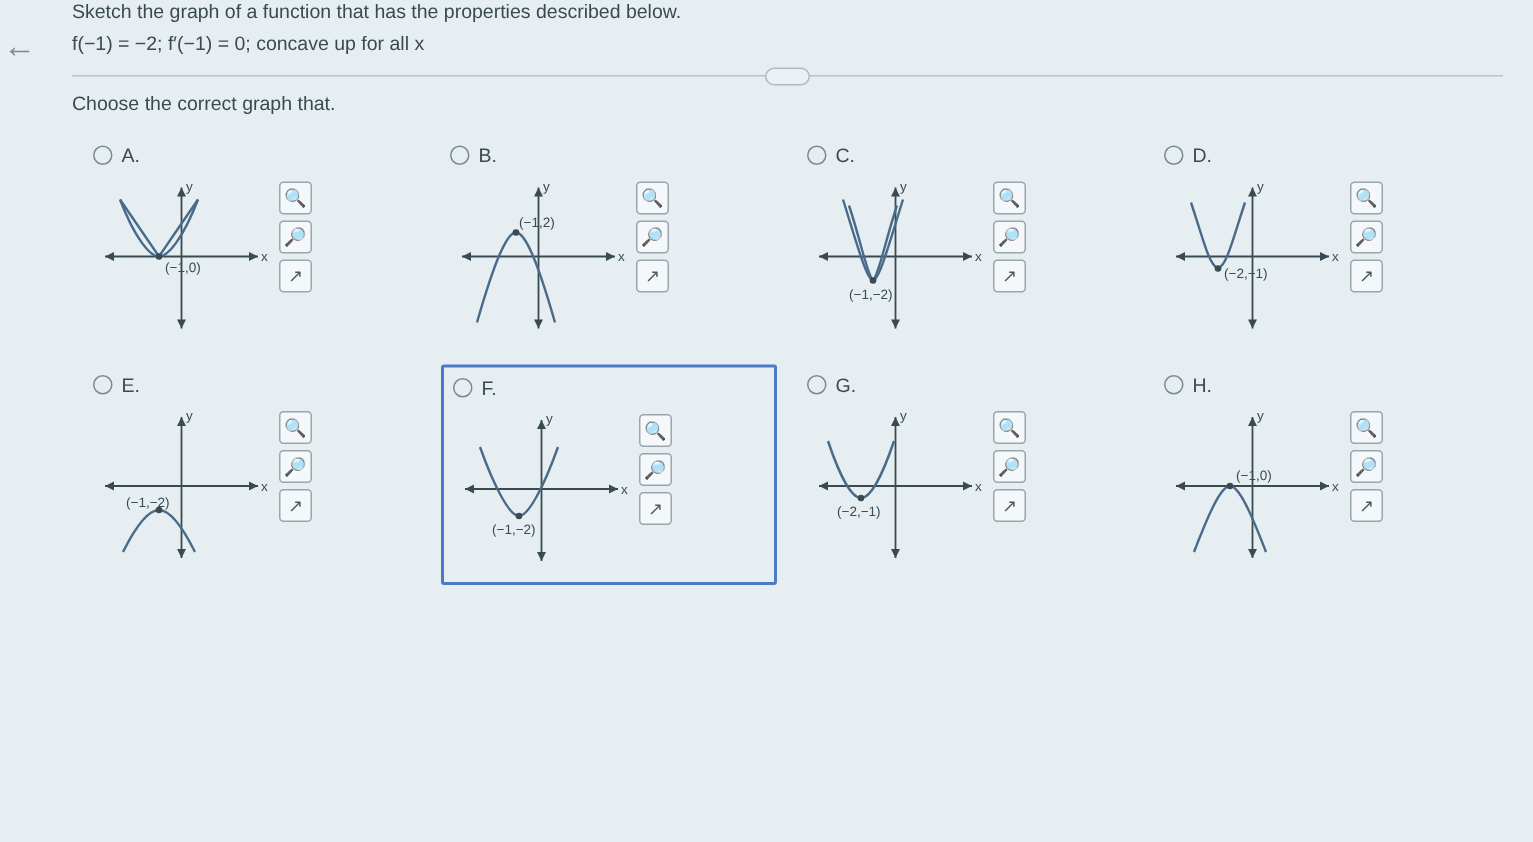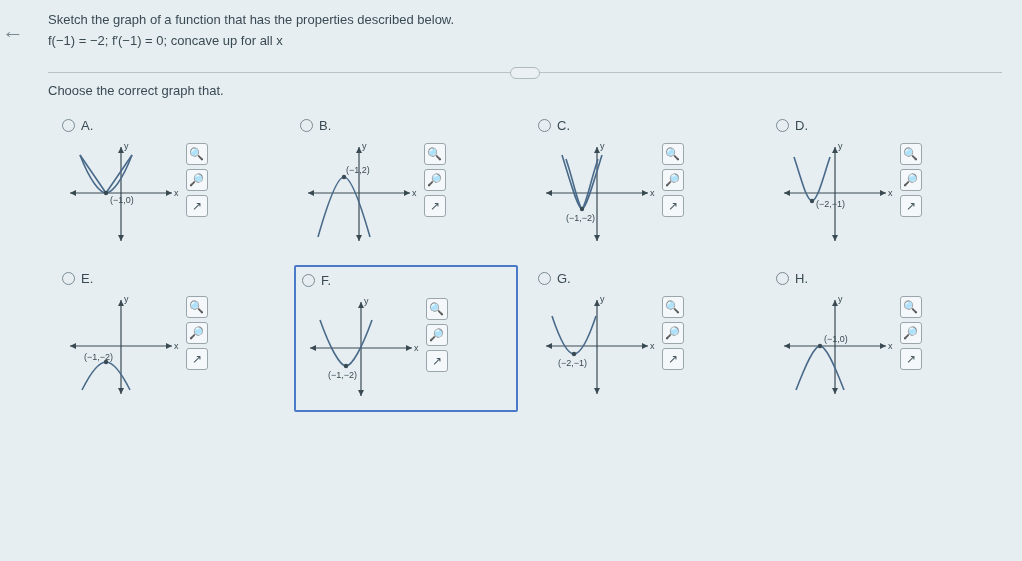--- a/index.html
+++ b/index.html
@@ -14,24 +14,24 @@
   }
   .back-arrow {
     position: absolute;
     left: 2px;
     top: 18px;
     font-size: 22px;
     color: #7a8a92;
     cursor: pointer;
   }
   .container {
-    padding: 12px 20px 0 48px;
+    padding: 0 20px 0 48px;
   }
   .question-text { margin-bottom: 6px; }
-  .condition-text { margin-bottom: 24px; }
+  .condition-text { margin-bottom: 14px; }
   hr.sep { border: none; border-top: 1px solid #b8c2c8; margin: 0 0 8px 0; }
   .hr-handle {
     position: absolute; left: 50%; transform: translateX(-50%);
     margin-top: -14px; width: 30px; height: 12px;
     border: 1px solid #b0bac0; border-radius: 6px; background: #eaf0f3;
   }
   .prompt { margin: 10px 0 14px 0; }
   .options {
     display: grid;
     grid-template-columns: repeat(4, 1fr);

